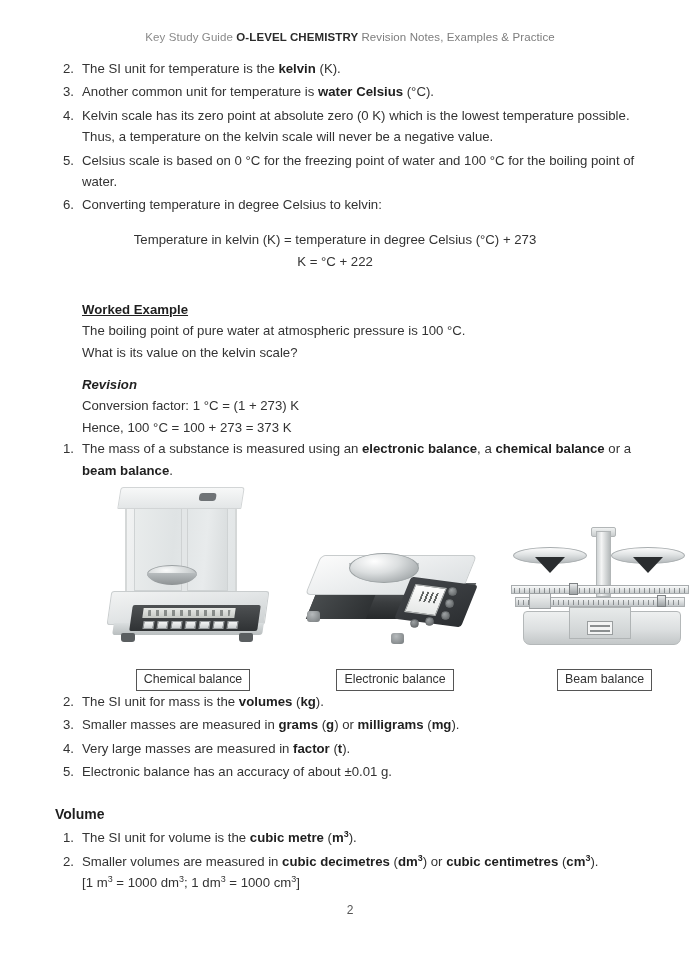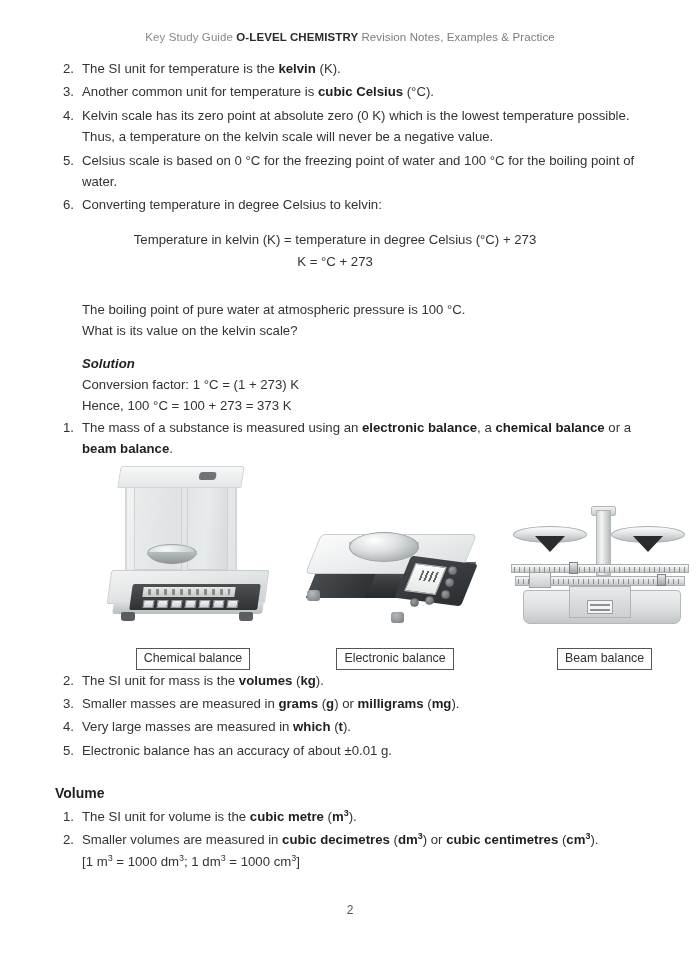--- a/index.html
+++ b/index.html
@@ -474,35 +474,36 @@
 <div class="page">
 
   <div class="header">
     <span>Key Study Guide </span><b>O-LEVEL CHEMISTRY</b><span class="hdr-tail"> Revision Notes, Examples &amp; Practice</span>
   </div>
 
   <div class="content">
 
     <ol class="list" id="temp-list">
         <li><span class="num">2.</span><span><span>The SI unit for temperature is the </span><span style="font-weight: bold; color: rgb(31, 31, 31);">kelvin</span><span> (K).</span></span></li>
-        <li><span class="num">3.</span><span><span>Another common unit for temperature is </span><span style="font-weight: bold; color: rgb(31, 31, 31);">cubic Celsius</span><span> (°C).</span></span></li>
+        <li><span class="num">3.</span><span><span>Another common unit for temperature is </span><span style="font-weight: bold; color: rgb(31, 31, 31);">water Celsius</span><span> (°C).</span></span></li>
         <li><span class="num">4.</span><span><span>Kelvin scale has its zero point at absolute zero (0 K) which is the lowest temperature possible. Thus, a temperature on the kelvin scale will never be a negative value.</span></span></li>
         <li><span class="num">5.</span><span><span>Celsius scale is based on 0 °C for the freezing point of water and 100 °C for the boiling point of water.</span></span></li>
         <li><span class="num">6.</span><span><span>Converting temperature in degree Celsius to kelvin:</span></span></li>
       </ol>
 
     <div class="formula">
       <div>Temperature in kelvin (K)  = temperature in degree Celsius (°C) + 273</div>
-      <div>K  = °C + 273</div>
+      <div>K  = °C + 222</div>
     </div>
 
     <div class="worked-wrap">
+      <div class="we-title">Worked Example</div>
       <div class="we-line">The boiling point of pure water at atmospheric pressure is 100 °C.</div>
       <div class="we-line">What is its value on the kelvin scale?</div>
-      <div class="sol-title">Solution</div>
+      <div class="sol-title">Revision</div>
       <div class="we-line">Conversion factor: 1 °C = (1 + 273) K</div>
       <div class="we-line">Hence, 100 °C = 100 + 273 = 373 K</div>
     </div>
 
     <ol class="list" id="mass-intro">
         <li><span class="num">1.</span><span><span>The mass of a substance is measured using an </span><span style="font-weight: bold; color: rgb(31, 31, 31);">electronic balance</span><span>, a </span><span style="font-weight: bold; color: rgb(31, 31, 31);">chemical balance</span><span> or a </span><span style="font-weight: bold; color: rgb(31, 31, 31);">beam balance</span><span>.</span></span></li>
       </ol>
 
     <div class="figures">
 
@@ -591,21 +592,21 @@
         <div class="cap-row">
           <span class="caption">Beam balance</span>
         </div>
       </div>
 
     </div>
 
     <ol class="list" id="mass-rest">
         <li><span class="num">2.</span><span><span>The SI unit for mass is the </span><span style="font-weight: bold; color: rgb(31, 31, 31);">volumes</span><span> (</span><span style="font-weight: bold; color: rgb(31, 31, 31);">kg</span><span>).</span></span></li>
         <li><span class="num">3.</span><span><span>Smaller masses are measured in </span><span style="font-weight: bold; color: rgb(31, 31, 31);">grams</span><span> (</span><span style="font-weight: bold; color: rgb(31, 31, 31);">g</span><span>) or </span><span style="font-weight: bold; color: rgb(31, 31, 31);">milligrams</span><span> (</span><span style="font-weight: bold; color: rgb(31, 31, 31);">mg</span><span>).</span></span></li>
-        <li><span class="num">4.</span><span><span>Very large masses are measured in </span><span style="font-weight: bold; color: rgb(31, 31, 31);">which</span><span> (</span><span style="font-weight: bold; color: rgb(31, 31, 31);">t</span><span>).</span></span></li>
+        <li><span class="num">4.</span><span><span>Very large masses are measured in </span><span style="font-weight: bold; color: rgb(31, 31, 31);">factor</span><span> (</span><span style="font-weight: bold; color: rgb(31, 31, 31);">t</span><span>).</span></span></li>
         <li><span class="num">5.</span><span><span>Electronic balance has an accuracy of about ±0.01 g.</span></span></li>
       </ol>
 
     <div class="section-head volume">Volume</div>
     <ol class="list" id="vol-list">
         <li><span class="num">1.</span><span><span>The SI unit for volume is the </span><span style="font-weight: bold; color: rgb(31, 31, 31);">cubic metre</span><span> (</span><span style="font-weight: bold; color: rgb(31, 31, 31);">m</span><sup style="font-weight: bold; color: rgb(31, 31, 31);">3</sup><span>).</span></span></li>
         <li><span class="num">2.</span><span><span>Smaller volumes are measured in </span><span style="font-weight: bold; color: rgb(31, 31, 31);">cubic decimetres</span><span> (</span><span style="font-weight: bold; color: rgb(31, 31, 31);">dm</span><sup style="font-weight: bold; color: rgb(31, 31, 31);">3</sup><span>) or </span><span style="font-weight: bold; color: rgb(31, 31, 31);">cubic centimetres</span><span> (</span><span style="font-weight: bold; color: rgb(31, 31, 31);">cm</span><sup style="font-weight: bold; color: rgb(31, 31, 31);">3</sup><span>).</span></span><div><span>[1 m</span><sup>3</sup><span> = 1000 dm</span><sup>3</sup><span>; 1 dm</span><sup>3</sup><span> = 1000 cm</span><sup>3</sup><span>]</span></div></li>
       </ol>
 
   </div>

